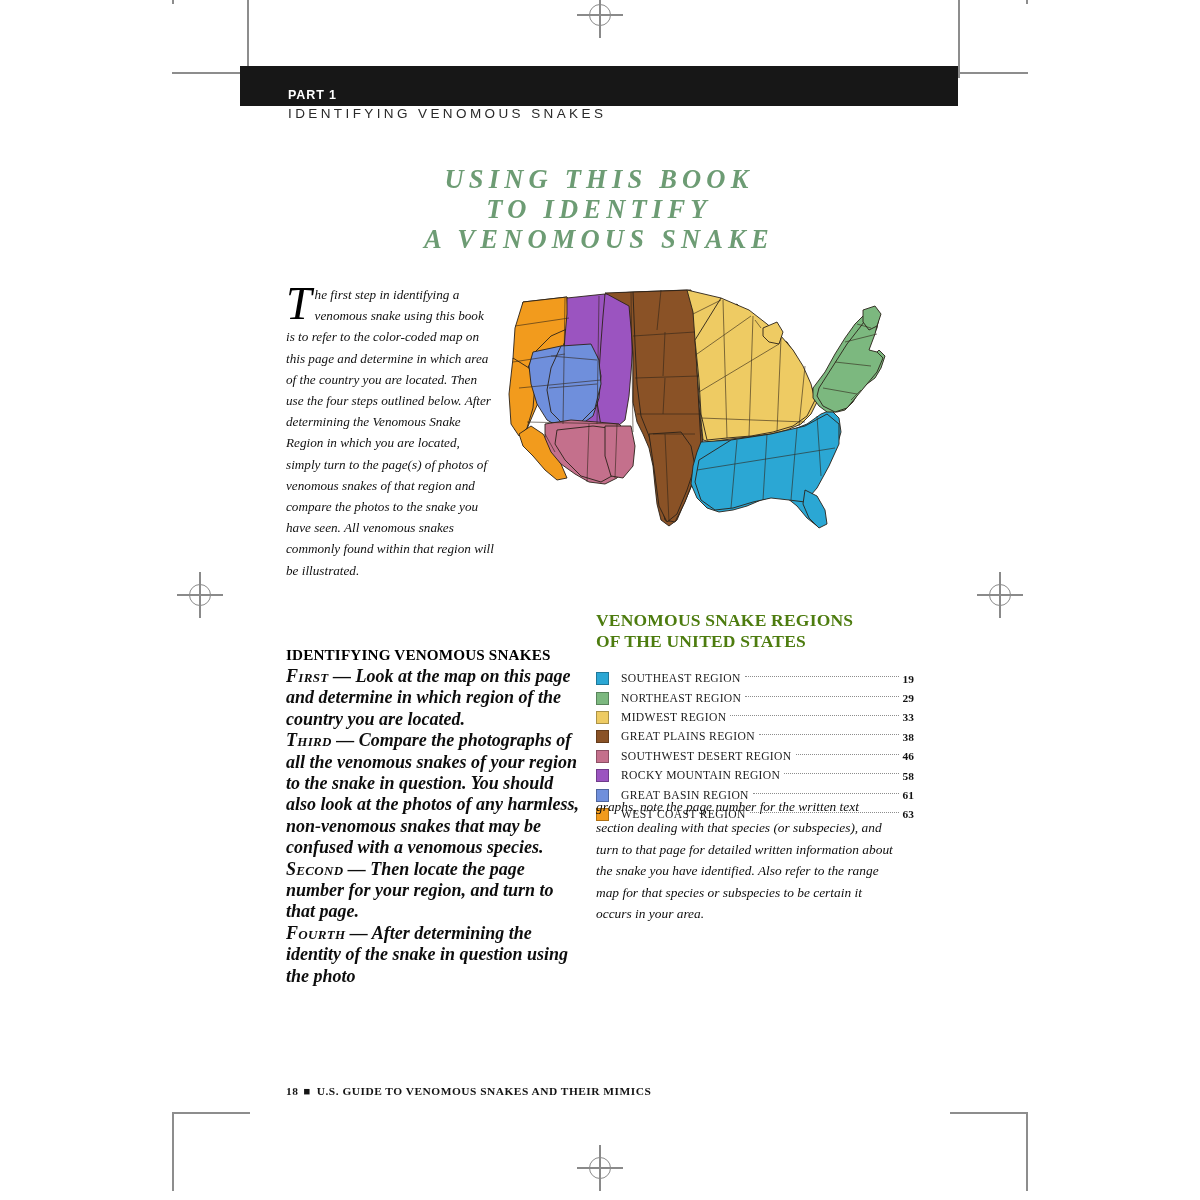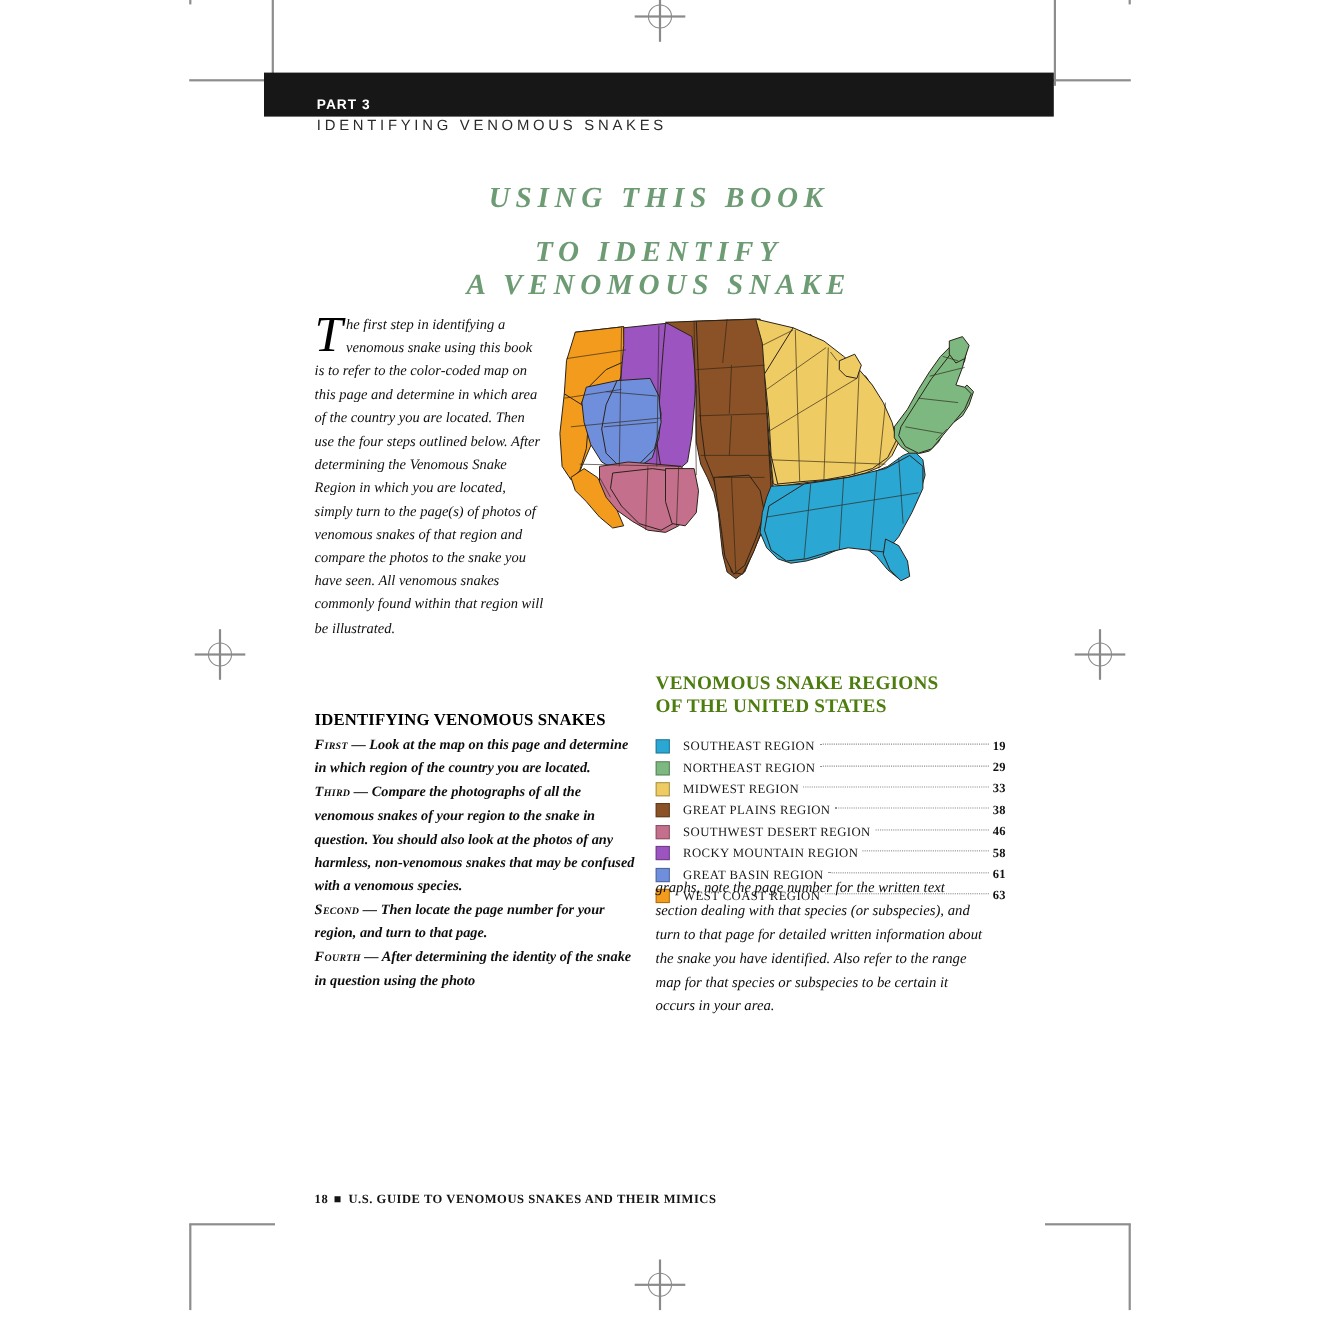--- a/index.html
+++ b/index.html
@@ -94,21 +94,21 @@
     position: absolute; left: 0; top: 106px;
     width: 718px;
     text-align: center;
     font-family: "Liberation Serif", serif;
     font-style: italic;
     font-size: 26.5px;
     letter-spacing: 5.2px;
     line-height: 30px;
     color: #6d9c74;
   }
-  #display-title .l2 { display: block; margin-top: 19px; }
+  #display-title .l2 { display: block; }
   #display-title .l3 { display: block; }
 
   
   #map-holder {
     position: absolute;
     left: 265px; top: 226px;
     width: 400px; height: 250px;
   }
   #map-holder svg { display: block; width: 400px; height: 250px; }
 
@@ -143,21 +143,21 @@
     font-family: "Liberation Serif", serif;
     font-weight: bold;
     font-size: 15.2px;
     letter-spacing: 0.15px;
     color: #000;
     margin-bottom: 2px;
     white-space: nowrap;
   }
   .step-para {
     font-style: italic;
-    font-size: 13px;
+    font-size: 18px;
     line-height: 21.4px;
     color: #0d0d0d;
   }
   .step-label {
     font-weight: bold;
     font-variant: small-caps;
     font-style: italic;
     letter-spacing: 0.3px;
   }
   .step-body { font-weight: bold; font-style: italic; }
@@ -277,21 +277,21 @@
   <div class="regmark" style="left:577px; top:-8px;">
     <div class="vline"></div>
       <div class="hline"></div>
       <div class="ring"></div>
   </div>
 
 
   <div id="page">
 
     <div id="part-banner"></div>
-    <div id="part-label">PART 3</div>
+    <div id="part-label">PART 1</div>
     <div id="part-subtitle">IDENTIFYING VENOMOUS SNAKES</div>
 
     <h1 id="display-title">
       <span class="l1">USING THIS BOOK</span>
       <span class="l2">TO IDENTIFY</span>
       <span class="l3">A VENOMOUS SNAKE</span>
     </h1>
 
     <div id="map-holder">
       <svg viewBox="0 0 400 250" xmlns="http://www.w3.org/2000/svg">

